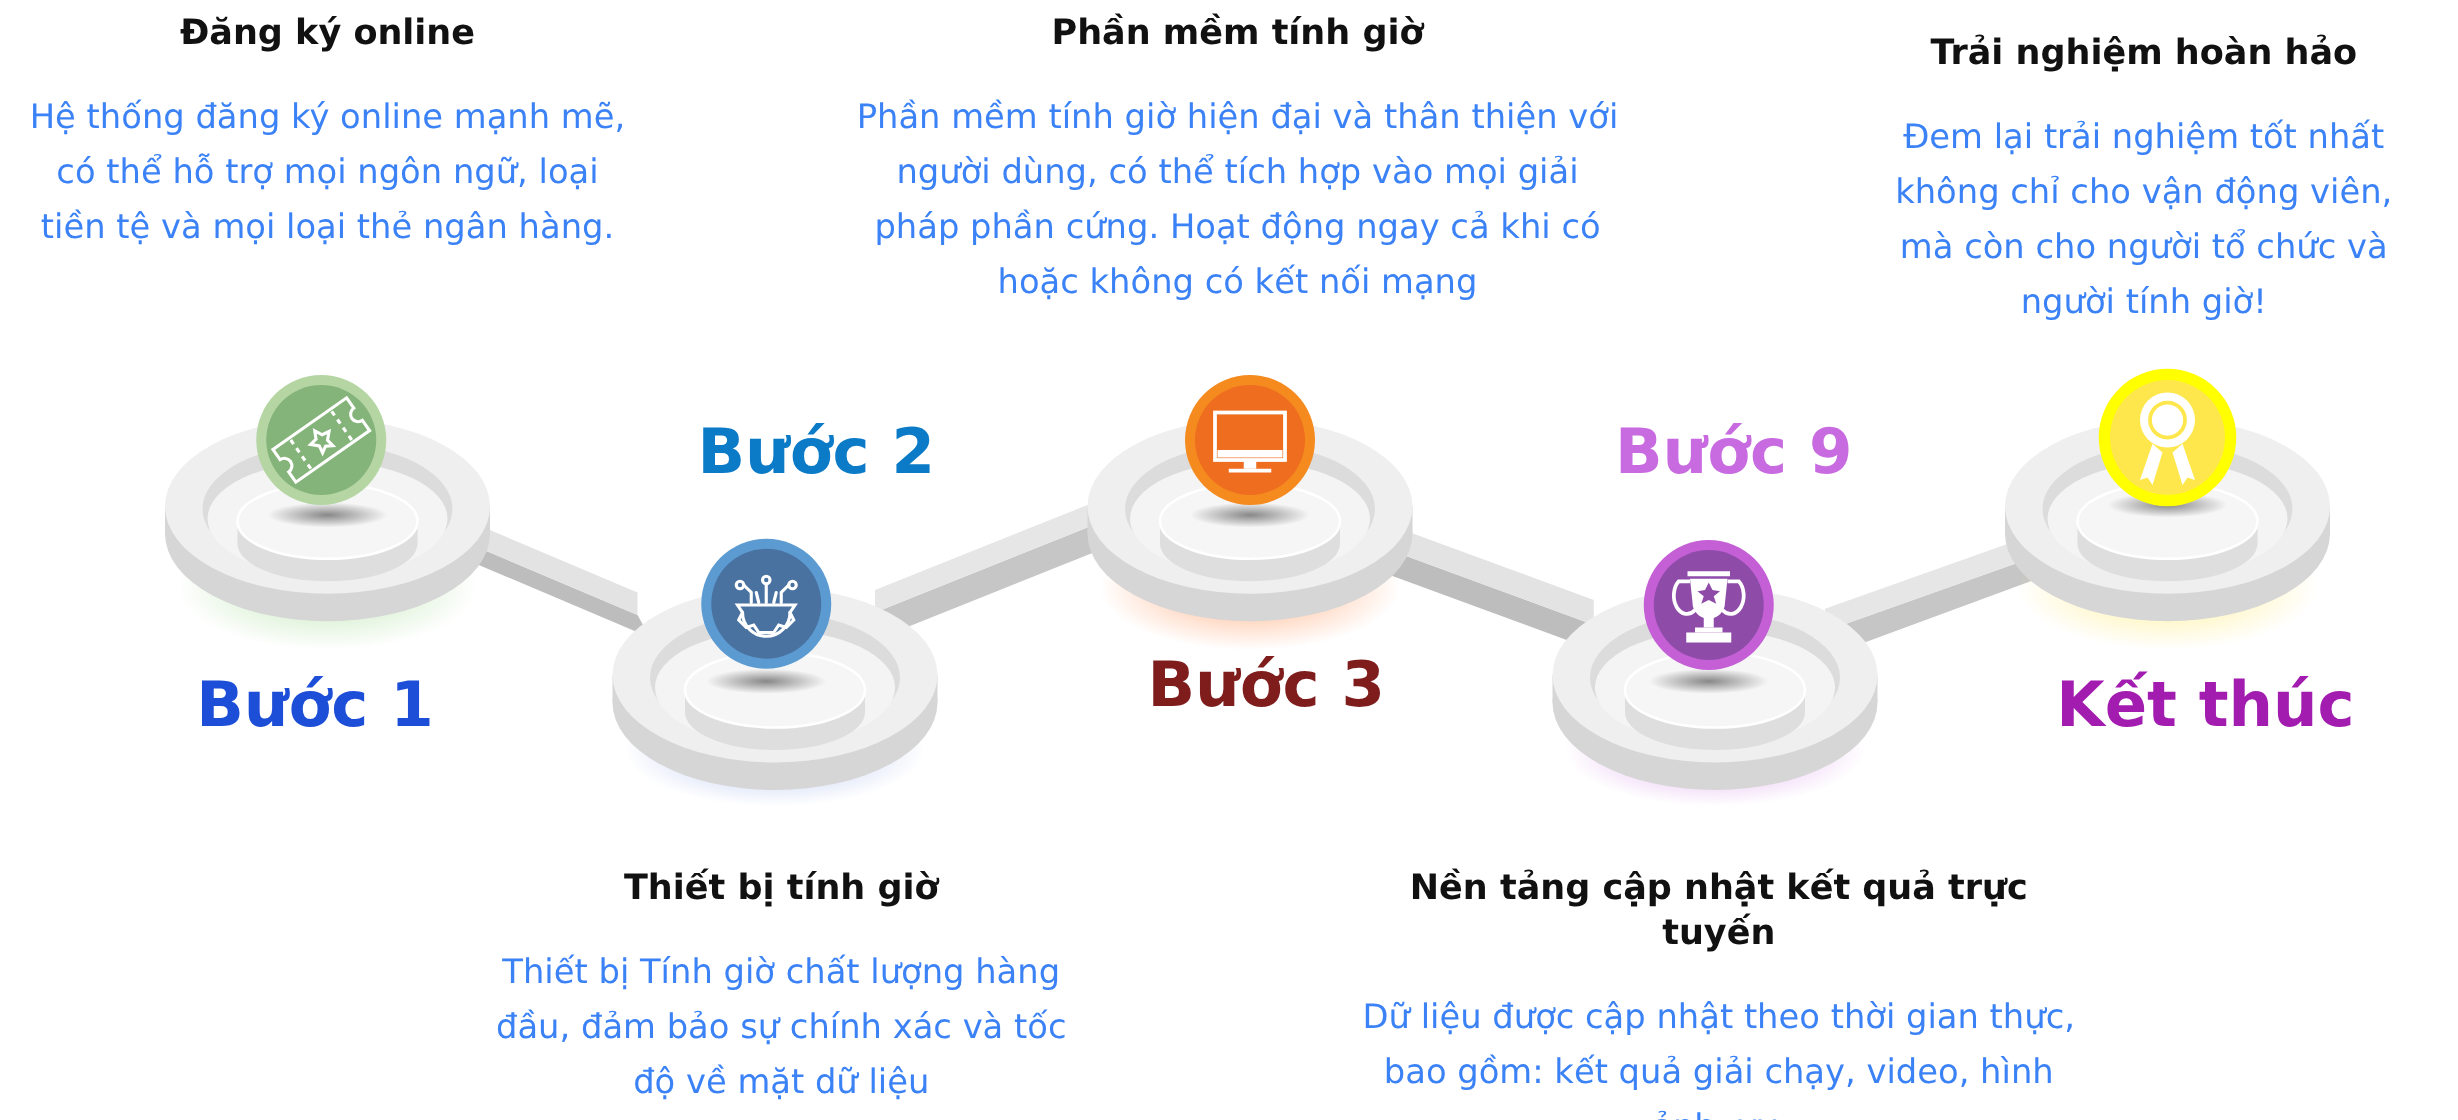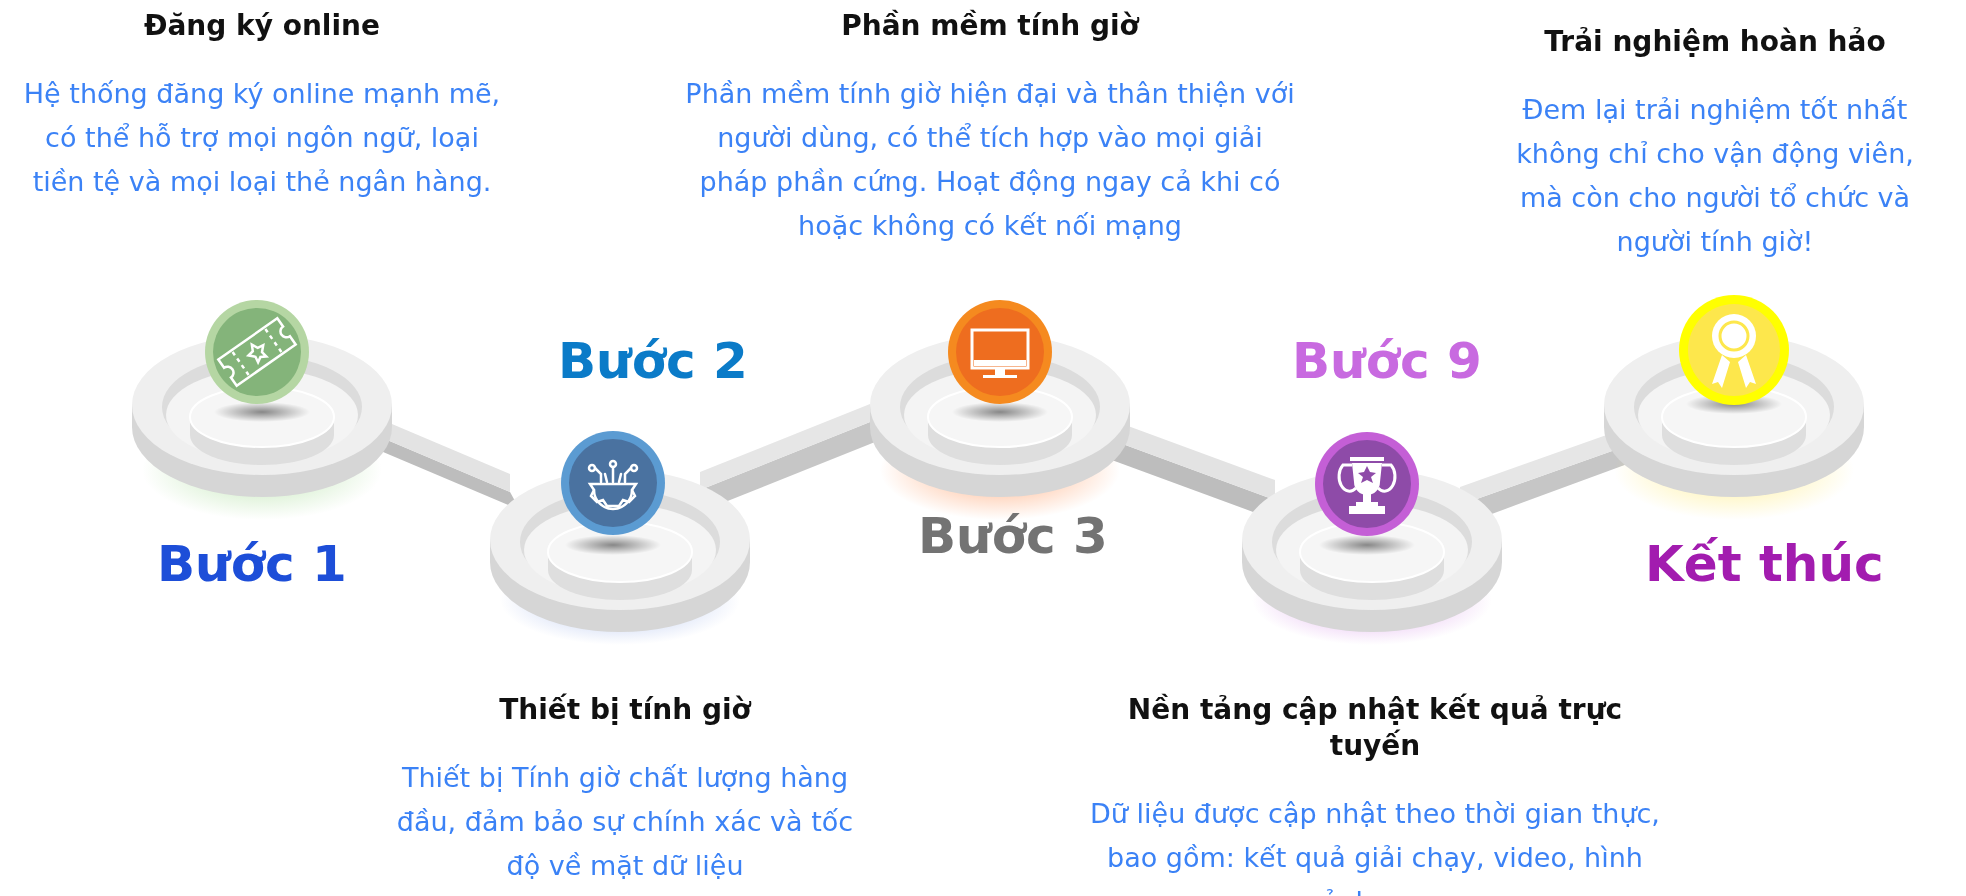--- a/index.html
+++ b/index.html
@@ -154,21 +154,21 @@
       <polygon points="1722,355 1712,384 1718,382 1722,388 1730,362" fill="#fff"></polygon>
       <polygon points="1746,355 1756,384 1750,382 1746,388 1738,362" fill="#fff"></polygon>
       <circle cx="1734" cy="336" r="22" fill="#fff"></circle>
       <circle cx="1734" cy="336" r="14" fill="none" stroke="#FDE74C" stroke-width="3"></circle>
     </g>
   </g>
 </svg>
 
 <div class="step-label" style="left:157px; top:536px; color:#1d4ed8;">Bước 1</div>
 <div class="step-label" style="left:532px; top:333px; color:#0B7BC8;margin-left:26px;">Bước 2</div>
-<div class="step-label" style="left:918px; top:508px; color:#737373;">Bước 3</div>
+<div class="step-label" style="left:918px; top:520px; color:#7f1d1d;">Bước 3</div>
 <div class="step-label" style="left:1292px; top:333px; color:#C86AE0;">Bước 9</div>
 <div class="step-label" style="left:1645px; top:536px; color:#a21caf;">Kết thúc</div>
 
 <div class="block" style="left:22px; top:8px; width:480px;">
   <div class="title">Đăng ký online</div>
   <p class="body">Hệ thống đăng ký online mạnh mẽ, có thể hỗ trợ mọi ngôn ngữ, loại tiền tệ và mọi loại thẻ ngân hàng.</p>
 </div>
 
 <div class="block" style="left:680px; top:8px; width:620px;">
   <div class="title">Phần mềm tính giờ</div>

